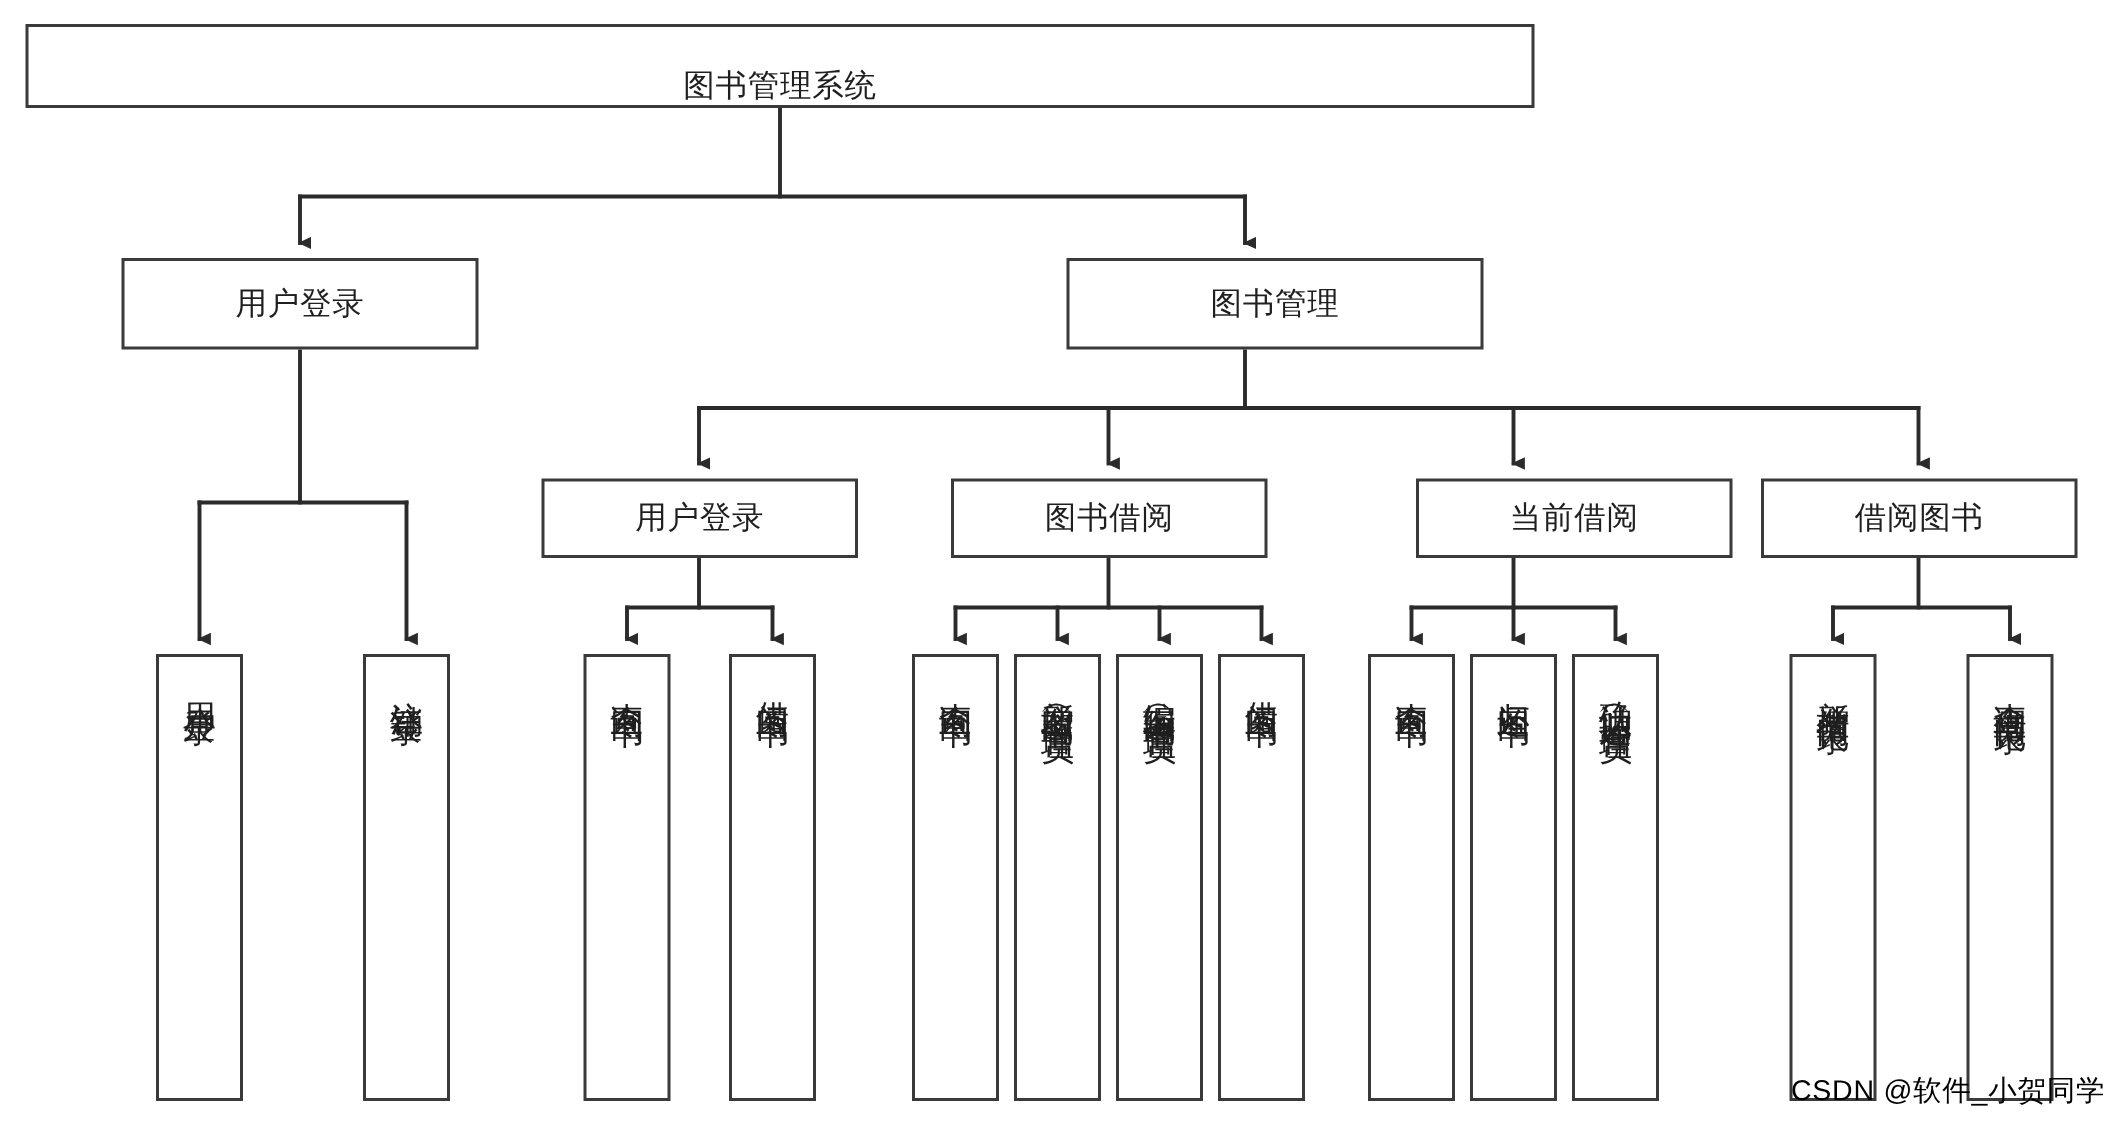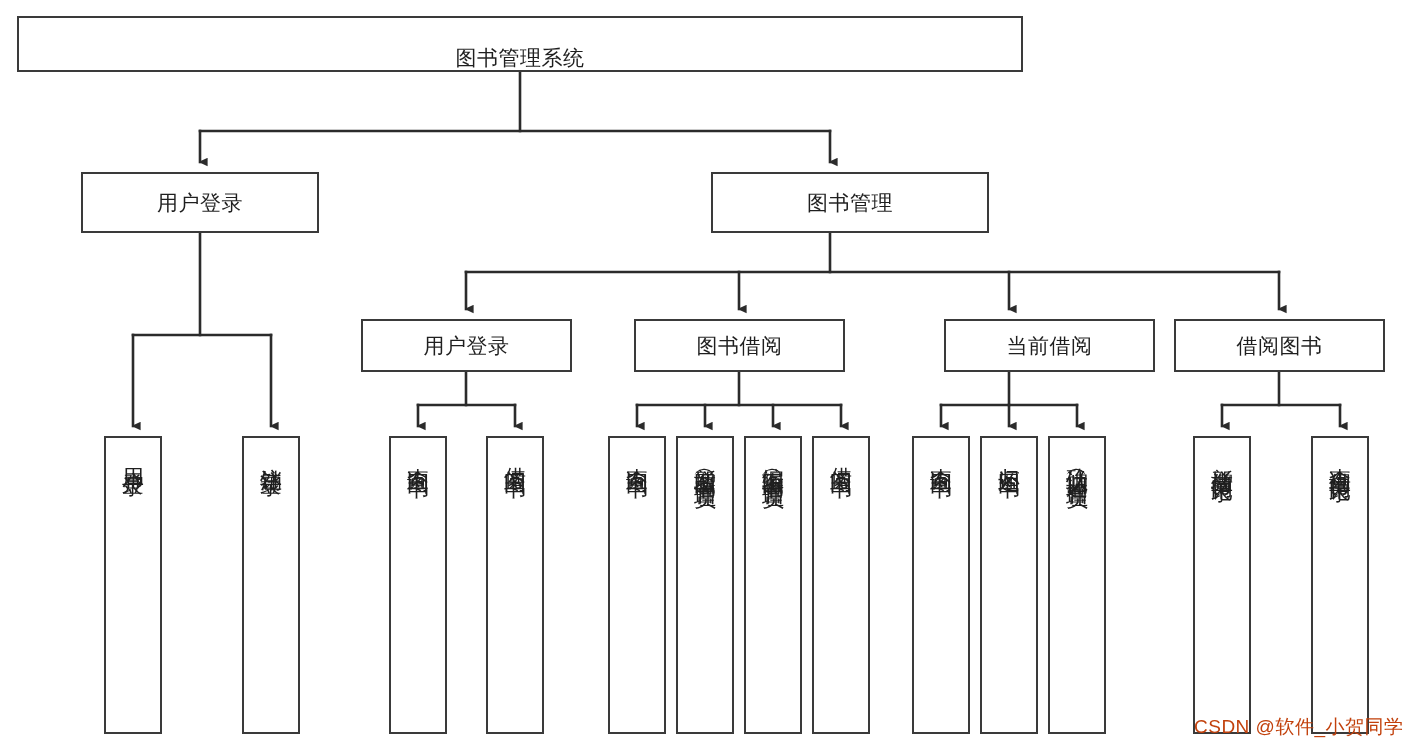--- a/index.html
+++ b/index.html
@@ -58,21 +58,21 @@
     text-orientation: upright;
     font-size: 22px;
     line-height: 1.28;
     letter-spacing: 3px;
     color: #1f1f1f;
     white-space: nowrap;
   }
   .watermark {
     position: absolute;
     font-size: 19px;
-    color: #c2410c;
+    color: #000000;
     white-space: nowrap;
     letter-spacing: 0.5px;
     user-select: none;
   }
 </style>
 </head>
 <body>
 
 <div id="canvas">
 

